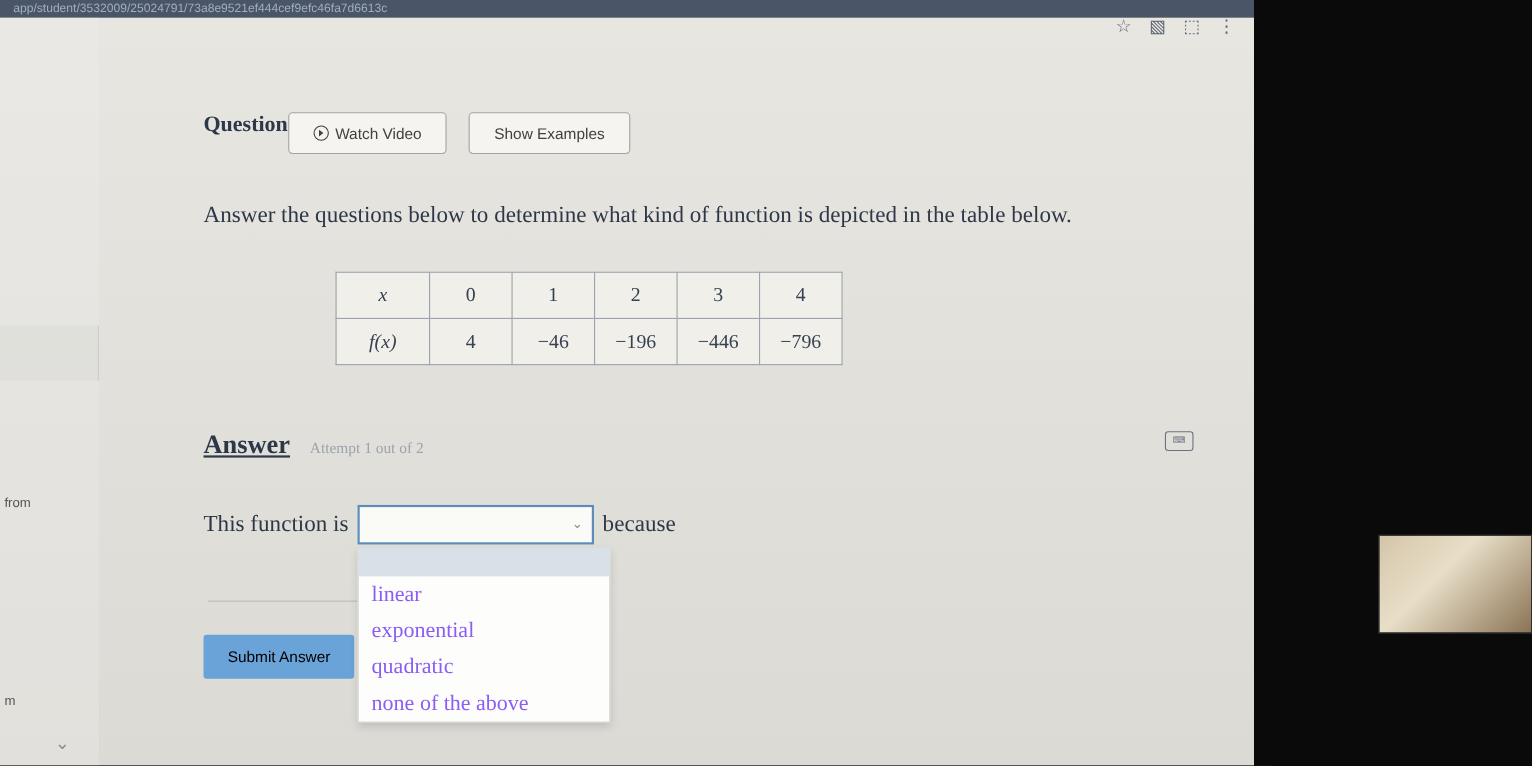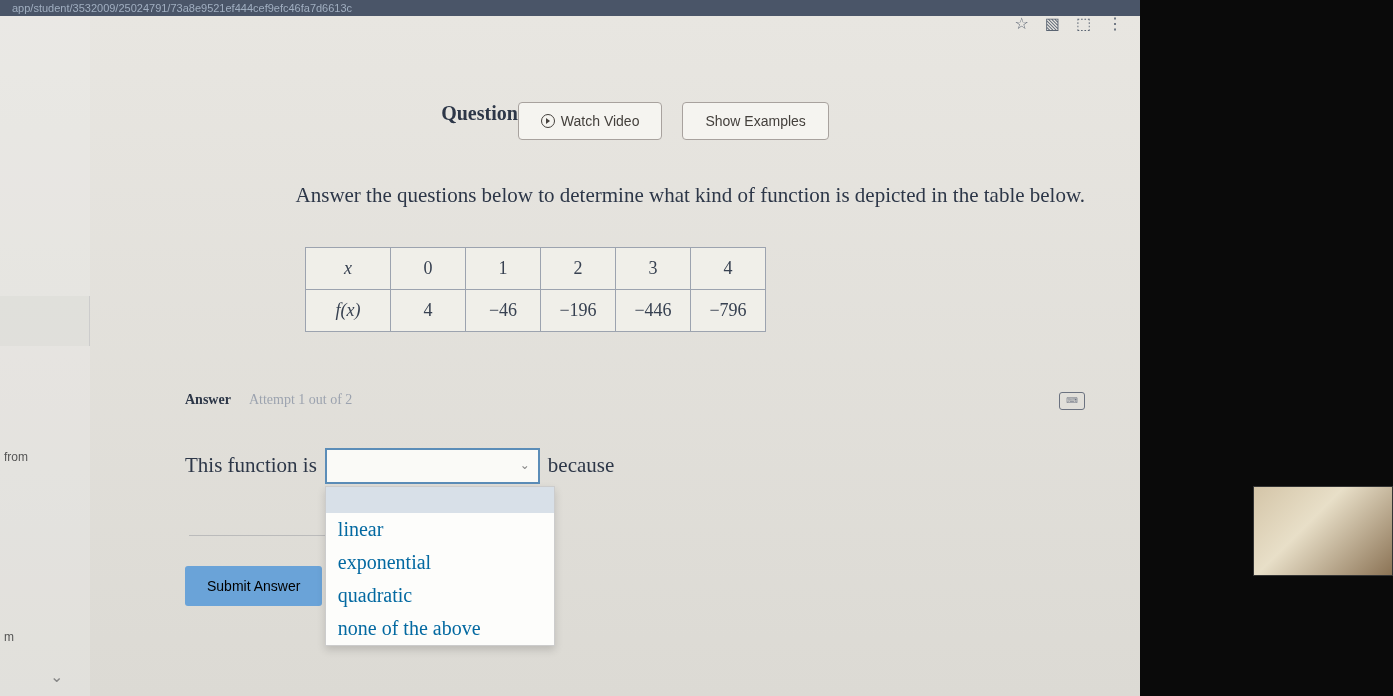--- a/index.html
+++ b/index.html
@@ -65,21 +65,21 @@
       padding: 4px;
     }
     .content {
       position: absolute;
       left: 185px;
       top: 70px;
       width: 900px;
     }
     .header-row {
       display: flex;
-      justify-content: center;
+      justify-content: flex-start;
       align-items: center;
       margin-bottom: 40px;
     }
     .question-title {
       font-family: Georgia, serif;
       font-size: 20px;
       font-weight: bold;
       color: #2d3748;
     }
     .header-buttons { display: flex; gap: 20px; margin-top: 16px; }
@@ -112,21 +112,20 @@
       border-top: 3px solid transparent;
       border-bottom: 3px solid transparent;
       margin-left: 1px;
     }
     .prompt-text {
       font-family: Georgia, serif;
       font-size: 21px;
       color: #2d3748;
       margin-bottom: 35px;
       line-height: 1.5;
-      text-align: right;
     }
     .data-table {
       border-collapse: collapse;
       margin-left: 120px;
       margin-bottom: 60px;
     }
     .data-table td {
       border: 1px solid #9ca3af;
       padding: 10px 0;
       text-align: center;
@@ -138,23 +137,24 @@
     }
     .data-table td:first-child { width: 85px; font-style: italic; }
     .answer-row {
       display: flex;
       align-items: baseline;
       gap: 18px;
       margin-bottom: 40px;
     }
     .answer-label {
       font-family: Georgia, serif;
-      font-size: 14px;
+      font-size: 24px;
       font-weight: bold;
       color: #2d3748;
+      text-decoration: underline;
     }
     .attempt-text {
       font-family: Liberation Serif, serif;
       font-size: 14px;
       color: #9ca3af;
     }
     .keyboard-icon {
       position: absolute;
       right: 0;
       top: 0;
@@ -217,21 +217,21 @@
       width: 230px;
       background: #fdfdfb;
       border: 1px solid #ccc;
       box-shadow: 0 4px 8px rgba(0,0,0,0.15);
       z-index: 100;
     }
     .dropdown-option {
       padding: 5px 12px;
       font-family: Georgia, serif;
       font-size: 20px;
-      color: #0369a1;
+      color: #8b5cf6;
       cursor: pointer;
     }
     .dropdown-option.blank { height: 26px; background: #d8e0e8; }
     .submit-btn {
       background: #6aa3d8;
       color: #000000;
       border: none;
       padding: 12px 22px;
       font-family: -apple-system, sans-serif;
       font-size: 14px;

